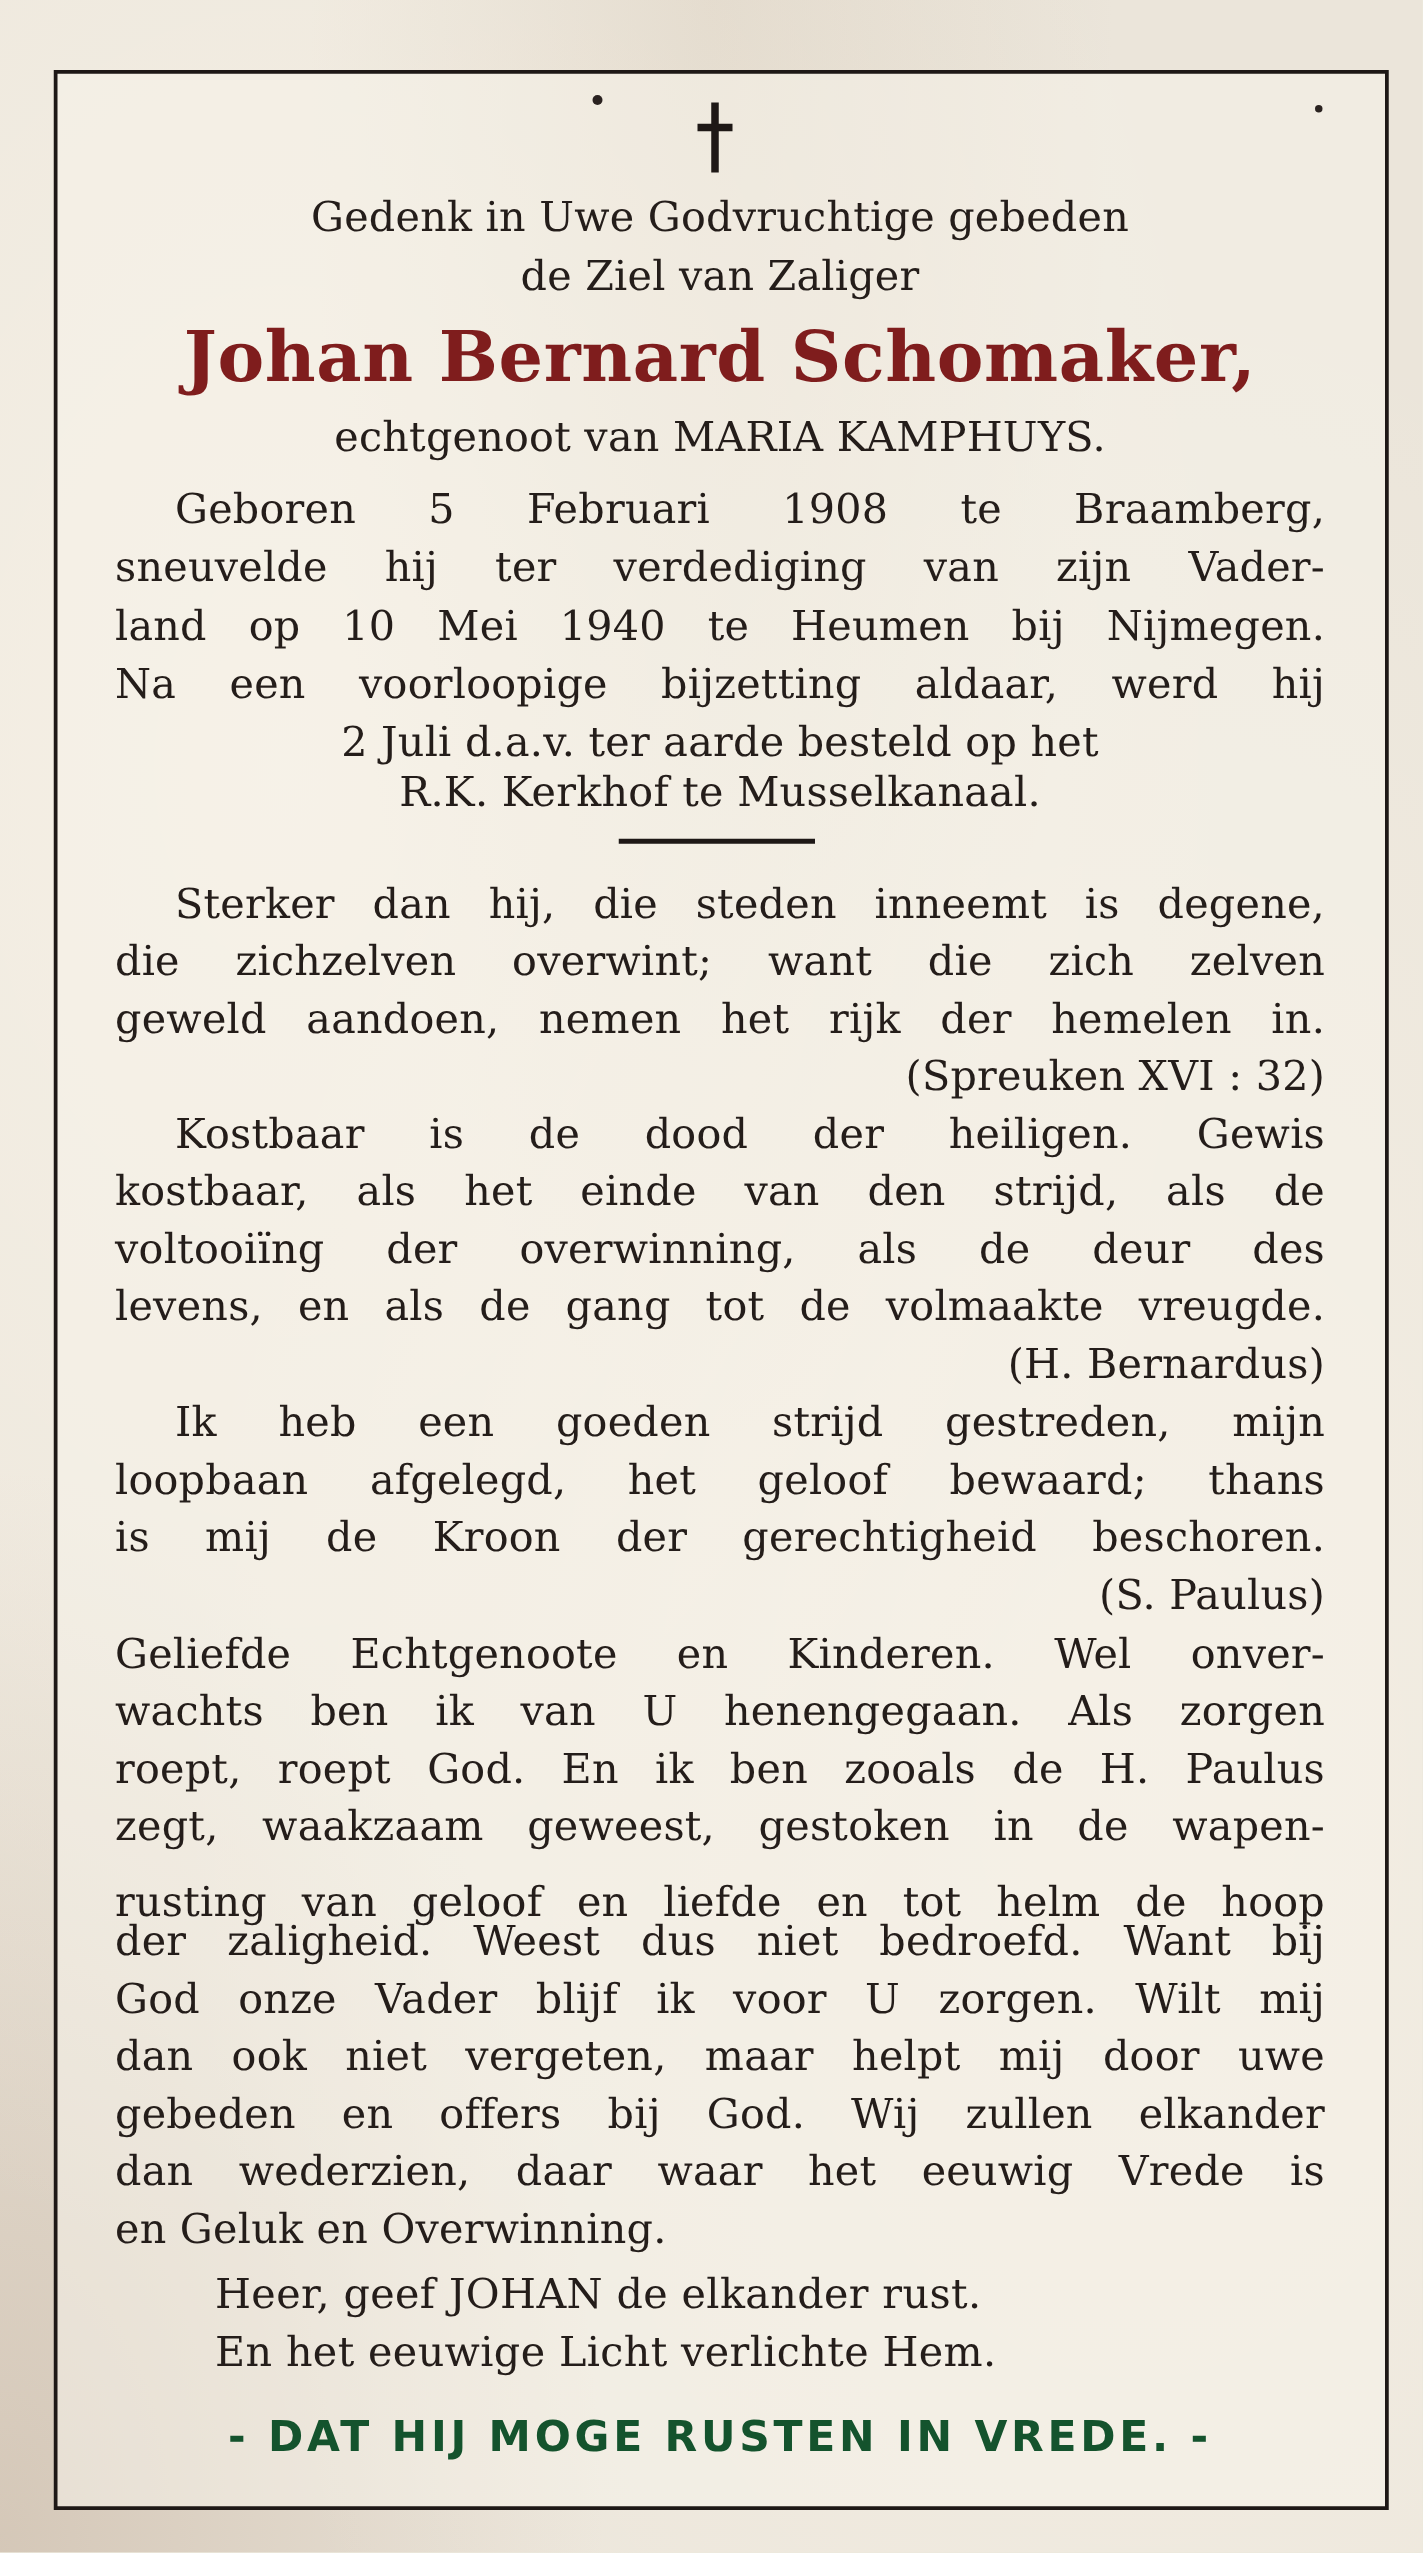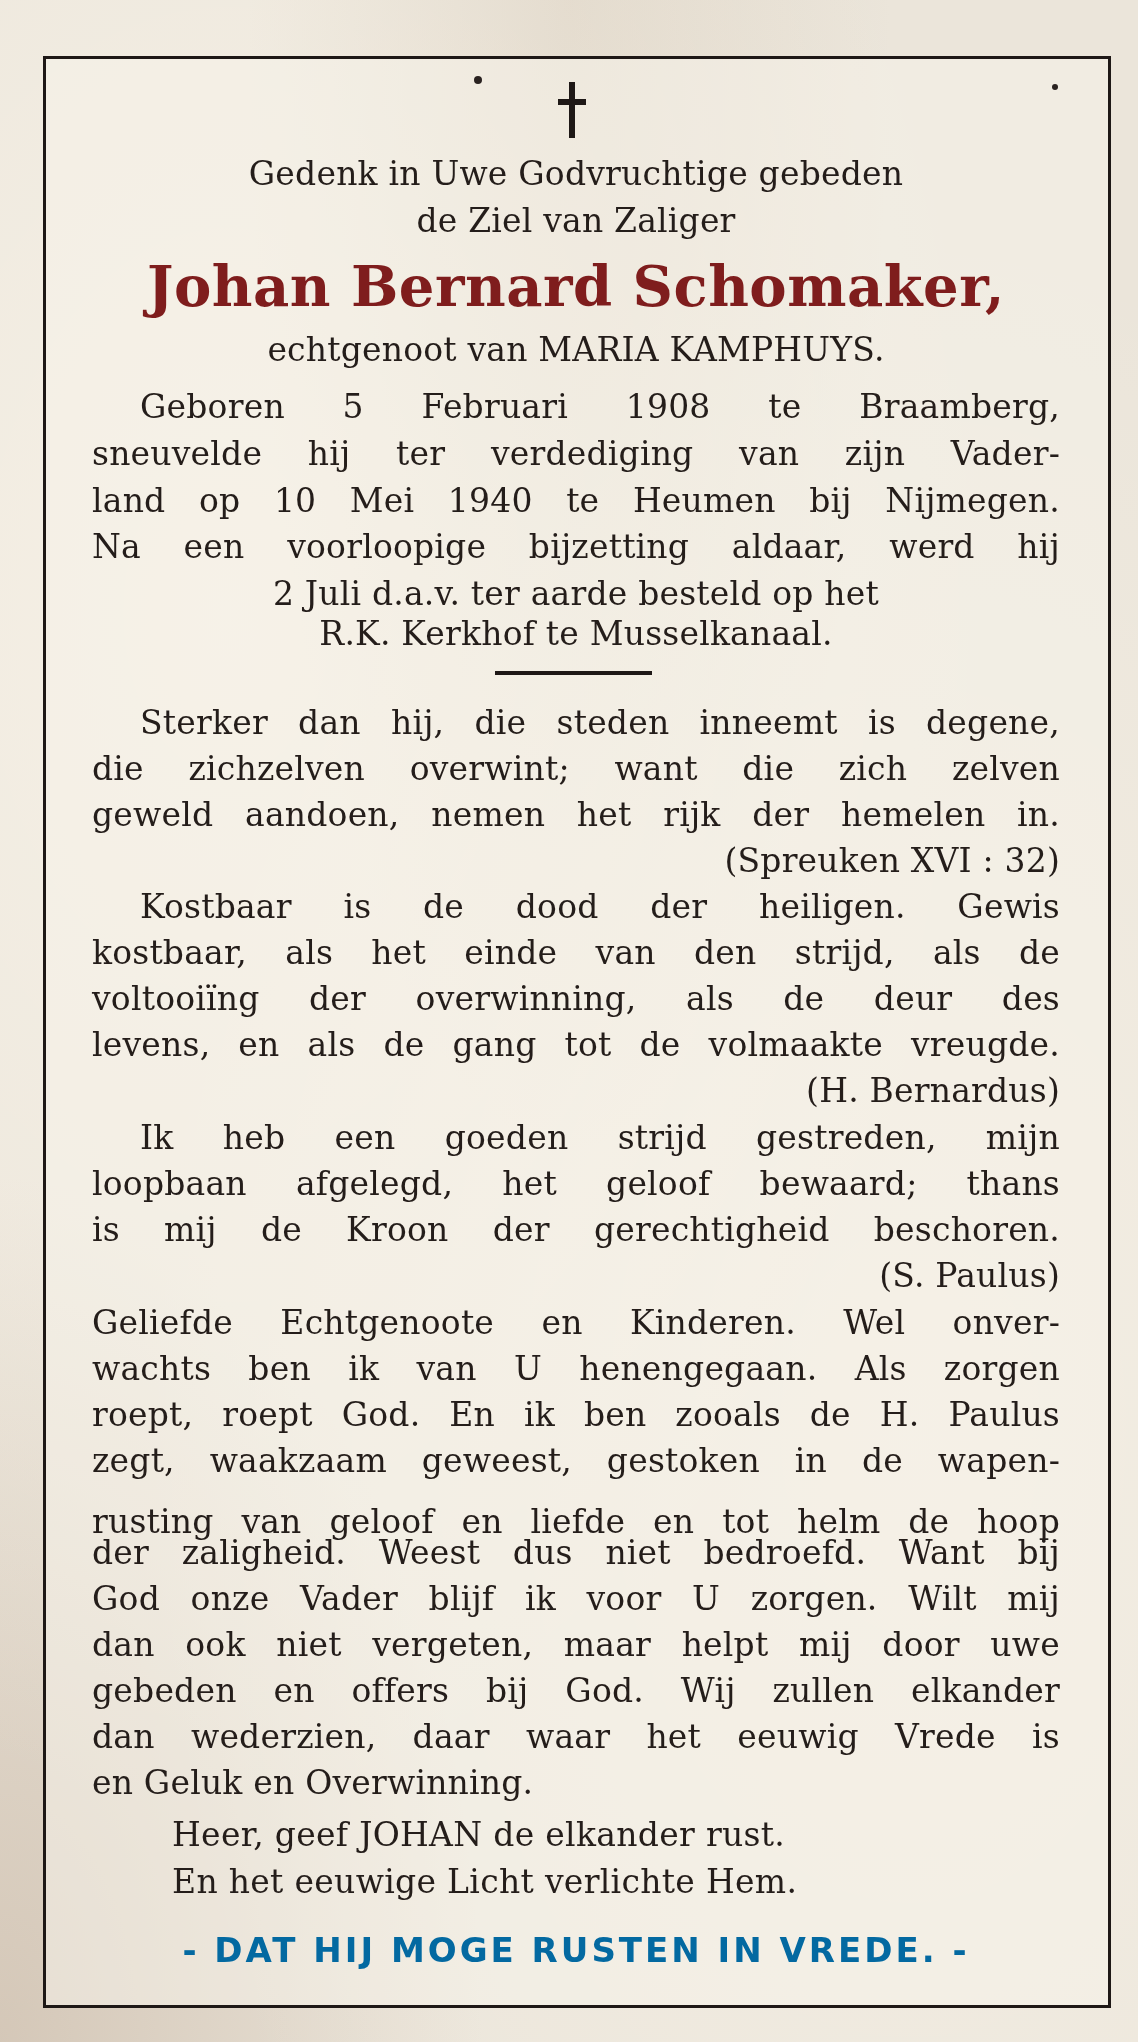--- a/index.html
+++ b/index.html
@@ -102,21 +102,21 @@
       position: absolute;
       left: 0;
       width: 968px;
       font-family: "DejaVu Sans", "Liberation Sans", sans-serif;
       font-weight: bold;
       font-size: 34px;
       line-height: 46px;
       letter-spacing: 3px;
       text-align: center;
       white-space: nowrap;
-      color: #0369a1;
+      color: #14532d;
     }
     .prayer {
       position: absolute;
       left: 80px;
       font-size: 33px;
       line-height: 46px;
       white-space: nowrap;
       letter-spacing: 0.3px;
     }
     .speck {

